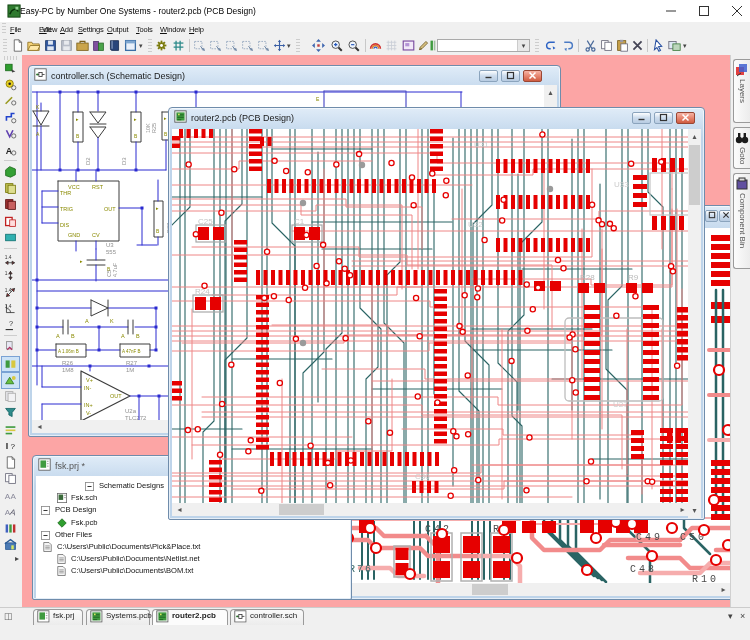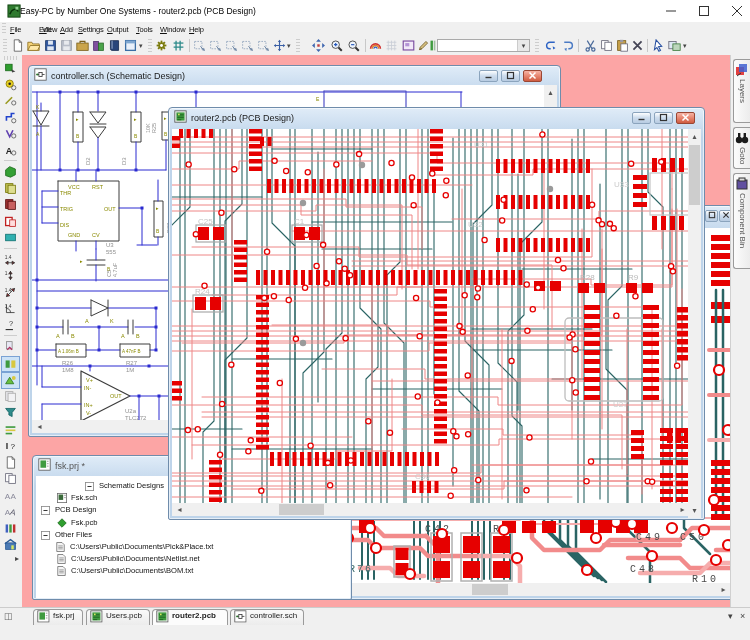--- a/index.html
+++ b/index.html
@@ -713,21 +713,21 @@
                 <rect x="0.5" y="0.5" width="10" height="10" fill="#fff" stroke="#888"></rect>
                 <path d="M3 5.5h5" stroke="#333" stroke-width="1.2"></path>
               </svg></span><span class="tlab">PCB Design</span></div>
           <div class="trow" style="top:41.599999999999994px;left:21px;"><span class="tico"><svg width="10" height="10" viewBox="0 0 13 13">
                 <path d="M6.5 1L12 6.5 6.5 12 1 6.5z" fill="#2f9e2f" stroke="#1a6a1a"></path>
               </svg></span><span class="tlab">Fsk.pcb</span></div>
           <div class="trow" style="top:53.8px;left:5px;"><span class="tico"><svg width="9" height="9" viewBox="0 0 11 11" style="margin-top:1px;">
                 <rect x="0.5" y="0.5" width="10" height="10" fill="#fff" stroke="#888"></rect>
                 <path d="M3 5.5h5" stroke="#333" stroke-width="1.2"></path>
               </svg></span><span class="tlab">Other Files</span></div>
-          <div class="trow" style="top:66.0px;left:20px;"><span class="tico"><svg width="9" height="10" viewBox="0 0 12 13">
+          <div class="trow" style="top:66.0px;left:7px;"><span class="tico"><svg width="9" height="10" viewBox="0 0 12 13">
                 <path d="M1 0.5h7l3 3v9H1z" fill="#f4f4f4" stroke="#666"></path>
                 <path d="M3 5h6M3 7h6M3 9h6" stroke="#888"></path>
               </svg></span><span class="tlab">C:\Users\Public\Documents\Pick&amp;Place.txt</span></div>
           <div class="trow" style="top:78.2px;left:21px;"><span class="tico"><svg width="9" height="10" viewBox="0 0 12 13">
                 <path d="M1 0.5h7l3 3v9H1z" fill="#f4f4f4" stroke="#666"></path>
                 <path d="M3 5h6M3 7h6M3 9h6" stroke="#888"></path>
               </svg></span><span class="tlab">C:\Users\Public\Documents\Netlist.net</span></div>
           <div class="trow" style="top:90.4px;left:21px;"><span class="tico"><svg width="9" height="10" viewBox="0 0 12 13">
                 <path d="M1 0.5h7l3 3v9H1z" fill="#f4f4f4" stroke="#666"></path>
                 <path d="M3 5h6M3 7h6M3 9h6" stroke="#888"></path>
@@ -1325,21 +1325,21 @@
       <div class="btab" style="left:33px;width:50px;"><span class="bico"><svg width="16" height="16" viewBox="0 0 16 16">
             <rect x="1" y="1" width="14" height="14" fill="#fff" stroke="#555"></rect>
             <rect x="3" y="3" width="7" height="9" fill="#3f9b3f"></rect>
             <path d="M11 4h2M11 7h2M11 10h2" stroke="#888"></path>
           </svg></span><span>fsk.prj</span></div>
       <div class="btab" style="left:86px;width:64px;"><span class="bico"><svg width="16" height="16" viewBox="0 0 16 16">
             <rect x="1" y="1" width="14" height="14" fill="#e9efe9" stroke="#555"></rect>
             <rect x="3" y="3" width="10" height="10" fill="#3f9b3f"></rect>
             <path d="M4 6h8M4 9h8M4 12h5" stroke="#1a5a1a"></path>
             <rect x="5" y="4.5" width="2" height="2" fill="#d8e860"></rect>
-          </svg></span><span>Users.pcb</span></div>
+          </svg></span><span>Systems.pcb</span></div>
       <div class="btab active" style="left:152px;width:76px;"><span class="bico"><svg width="16" height="16" viewBox="0 0 16 16">
             <rect x="1" y="1" width="14" height="14" fill="#e9efe9" stroke="#555"></rect>
             <rect x="3" y="3" width="10" height="10" fill="#3f9b3f"></rect>
             <path d="M4 6h8M4 9h8M4 12h5" stroke="#1a5a1a"></path>
             <rect x="5" y="4.5" width="2" height="2" fill="#d8e860"></rect>
           </svg></span><span>router2.pcb</span></div>
       <div class="btab" style="left:230px;width:74px;"><span class="bico"><svg width="16" height="16" viewBox="0 0 16 16">
             <rect x="1" y="1" width="14" height="14" fill="#fff" stroke="#555"></rect>
             <path d="M3 8h3M10 8h3" stroke="#333"></path>
             <rect x="6" y="5.5" width="4" height="5" fill="none" stroke="#333"></rect>

